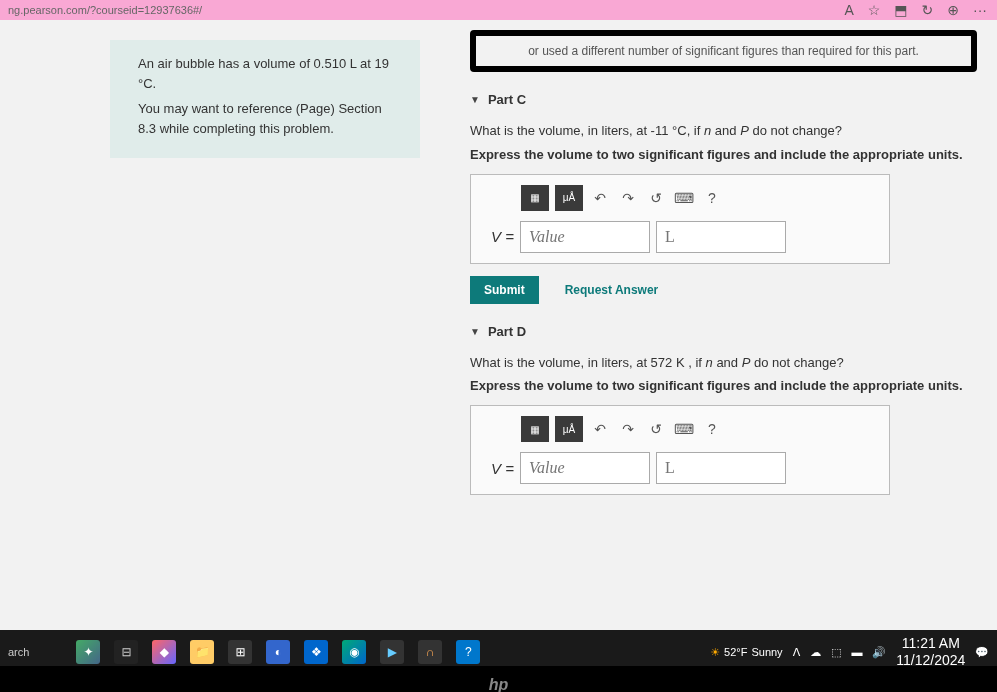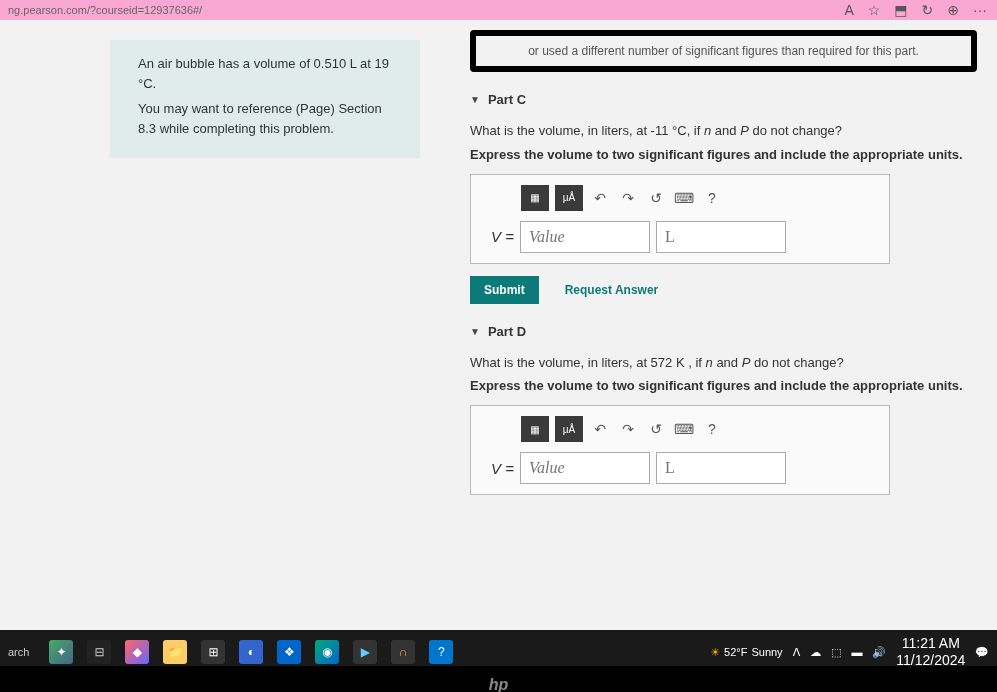--- a/index.html
+++ b/index.html
@@ -21,21 +21,21 @@
 .toolbar { display: flex; gap: 6px; align-items: center; margin-bottom: 10px; padding-left: 40px; }
 .tool-btn { width: 28px; height: 26px; background: #3a3a3a; color: #fff; display: flex; align-items: center; justify-content: center; font-size: 10px; cursor: pointer; }
 .tool-icon { width: 22px; height: 22px; display: flex; align-items: center; justify-content: center; cursor: pointer; color: #555; font-size: 14px; }
 .answer-row { display: flex; align-items: center; gap: 6px; padding-left: 10px; }
 .var-label { font-style: italic; font-size: 15px; }
 .value-input { width: 130px; height: 32px; border: 1px solid #aaa; padding: 4px 8px; font-style: italic; font-size: 16px; color: #999; font-family: Georgia, serif; }
 .unit-input { width: 130px; height: 32px; border: 1px solid #aaa; padding: 4px 8px; font-size: 16px; color: #999; font-family: Georgia, serif; }
 .btn-row { display: flex; gap: 26px; align-items: center; margin-bottom: 20px; }
 .submit-btn { background: #0d7a7a; color: #fff; border: none; padding: 7px 14px; font-weight: bold; cursor: pointer; font-size: 12px; }
 .request-link { color: #0d7a7a; cursor: pointer; font-size: 12px; font-weight: bold; }
-.taskbar { position: absolute; bottom: 18px; left: 0; right: 0; height: 44px; background: #1a1a1a; display: flex; align-items: center; padding: 0 8px; color: #fff; font-size: 11px; }
+.taskbar { position: absolute; bottom: 18px; left: 0; right: 0; height: 44px; background: #1a1a1a; display: flex; align-items: center; padding: 0 8px; color: #fff; font-size: 11px; gap: 27px; }
 .search-text { color: #ccc; margin-right: 20px; }
 .tb-icons { display: flex; gap: 14px; align-items: center; }
 .tb-icon { width: 24px; height: 24px; background: #444; border-radius: 3px; display: flex; align-items: center; justify-content: center; font-size: 12px; }
 .tb-right { margin-left: auto; display: flex; gap: 10px; align-items: center; }
 .weather { display: flex; align-items: center; gap: 4px; }
 .clock { text-align: center; line-height: 1.2; font-size: 14px; }
 .bezel { position: absolute; bottom: 0; left: 0; right: 0; height: 26px; background: #000; }
 .hp-logo { position: absolute; bottom: -2px; left: 50%; transform: translateX(-50%); color: #888; font-style: italic; font-size: 16px; font-weight: bold; }
 .italic-var { font-style: italic; }
 </style>

